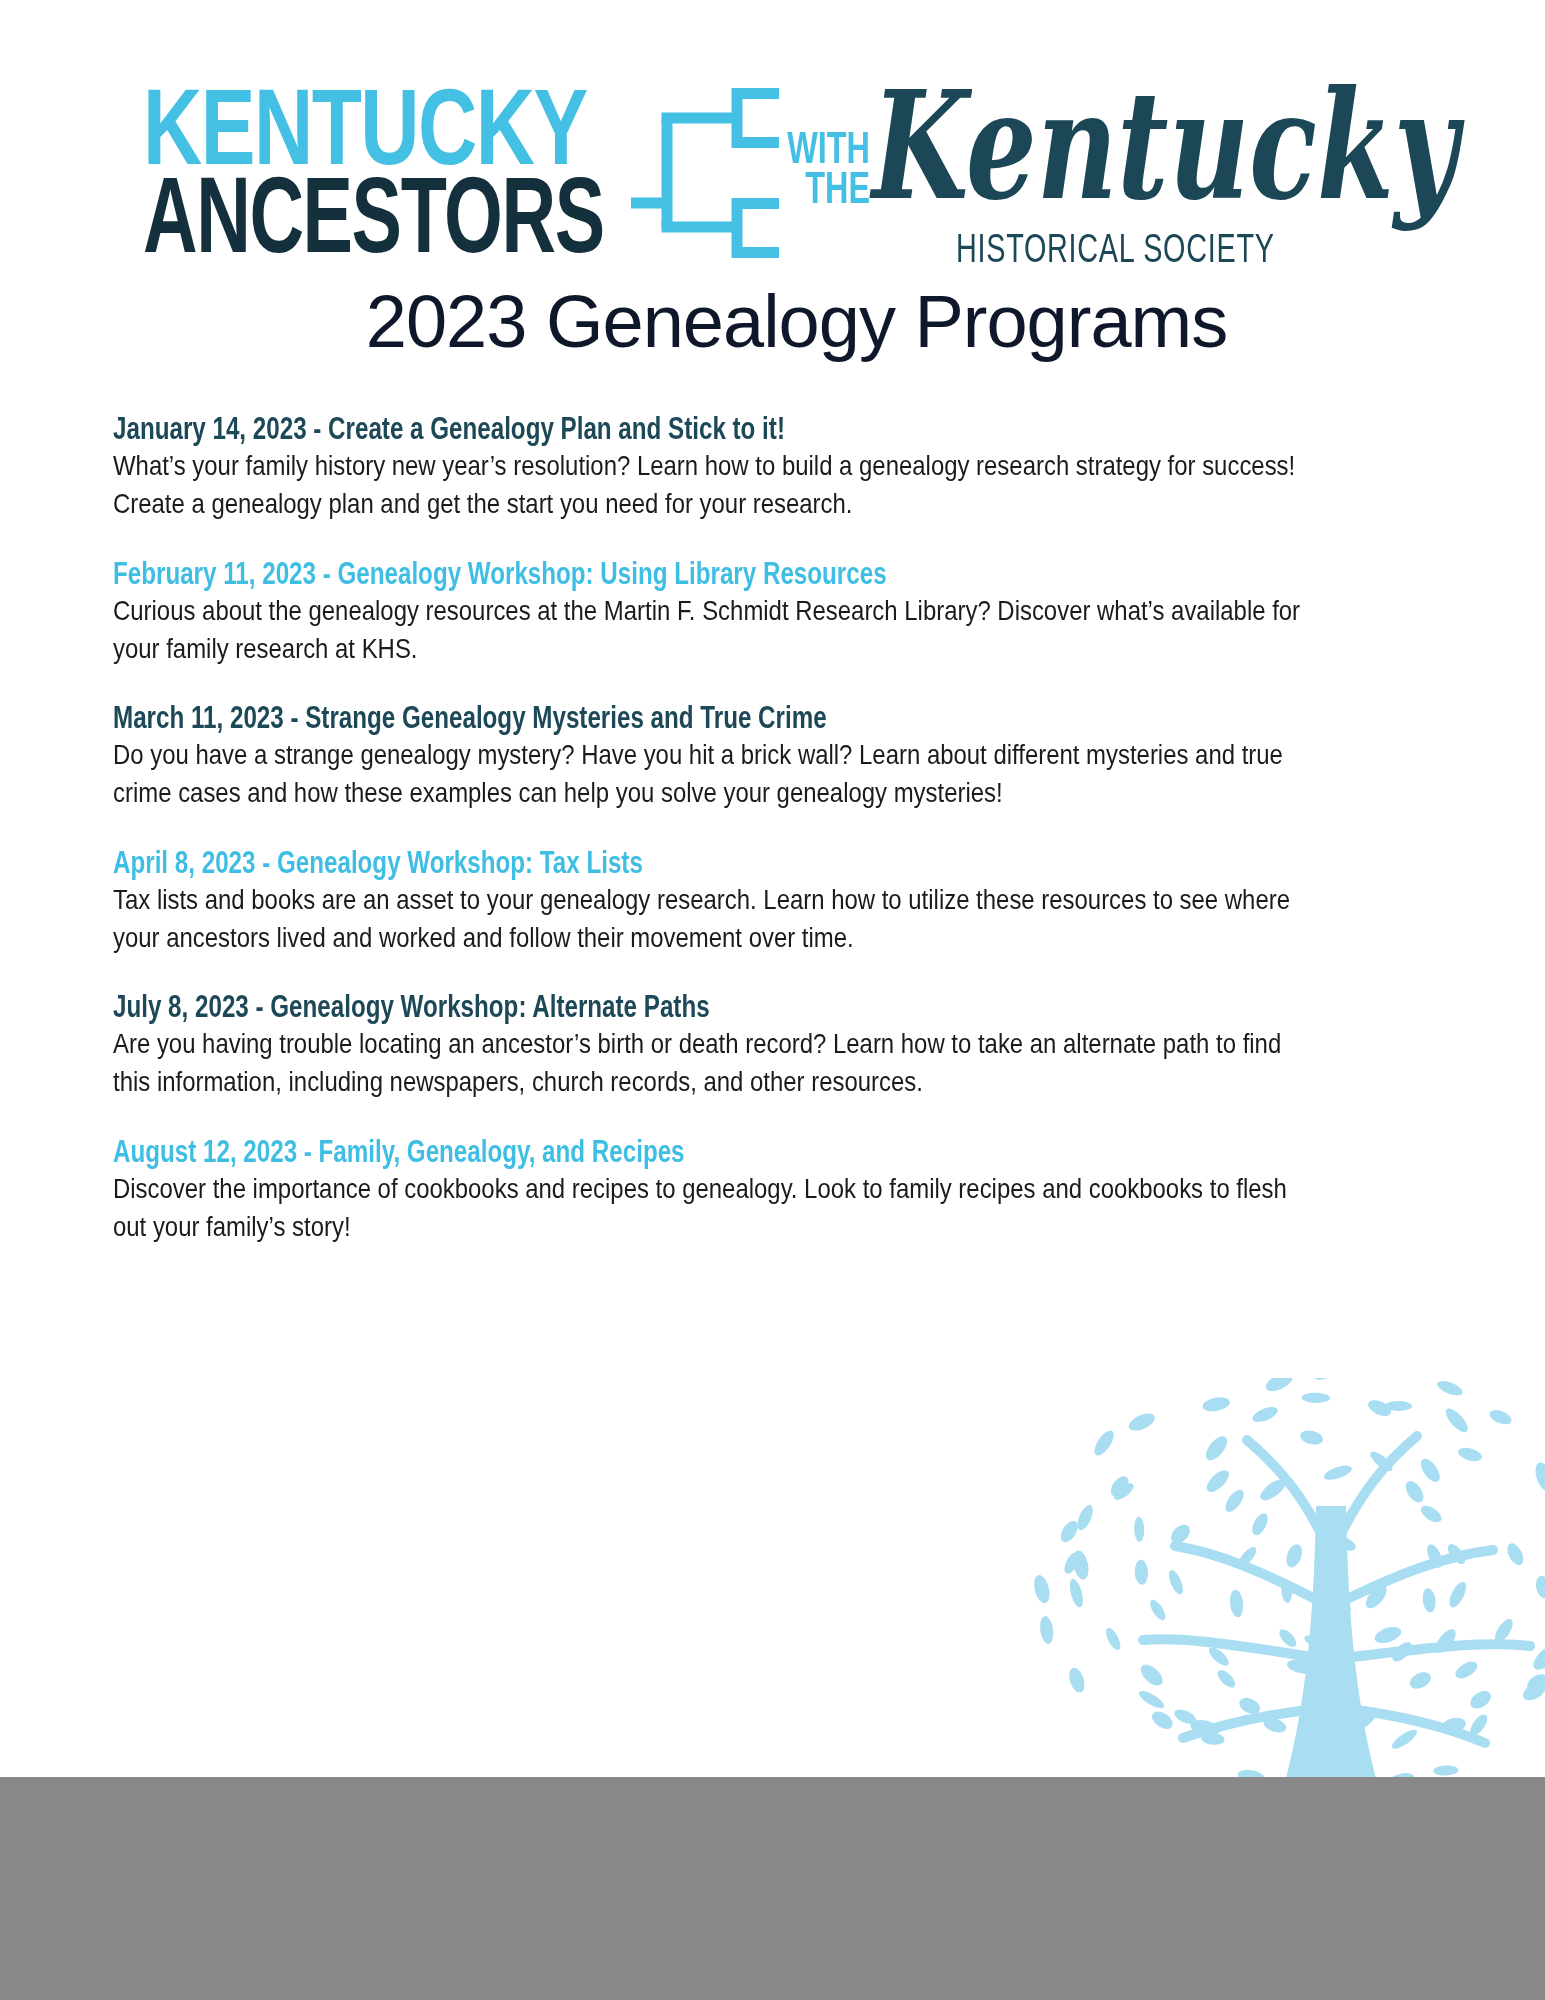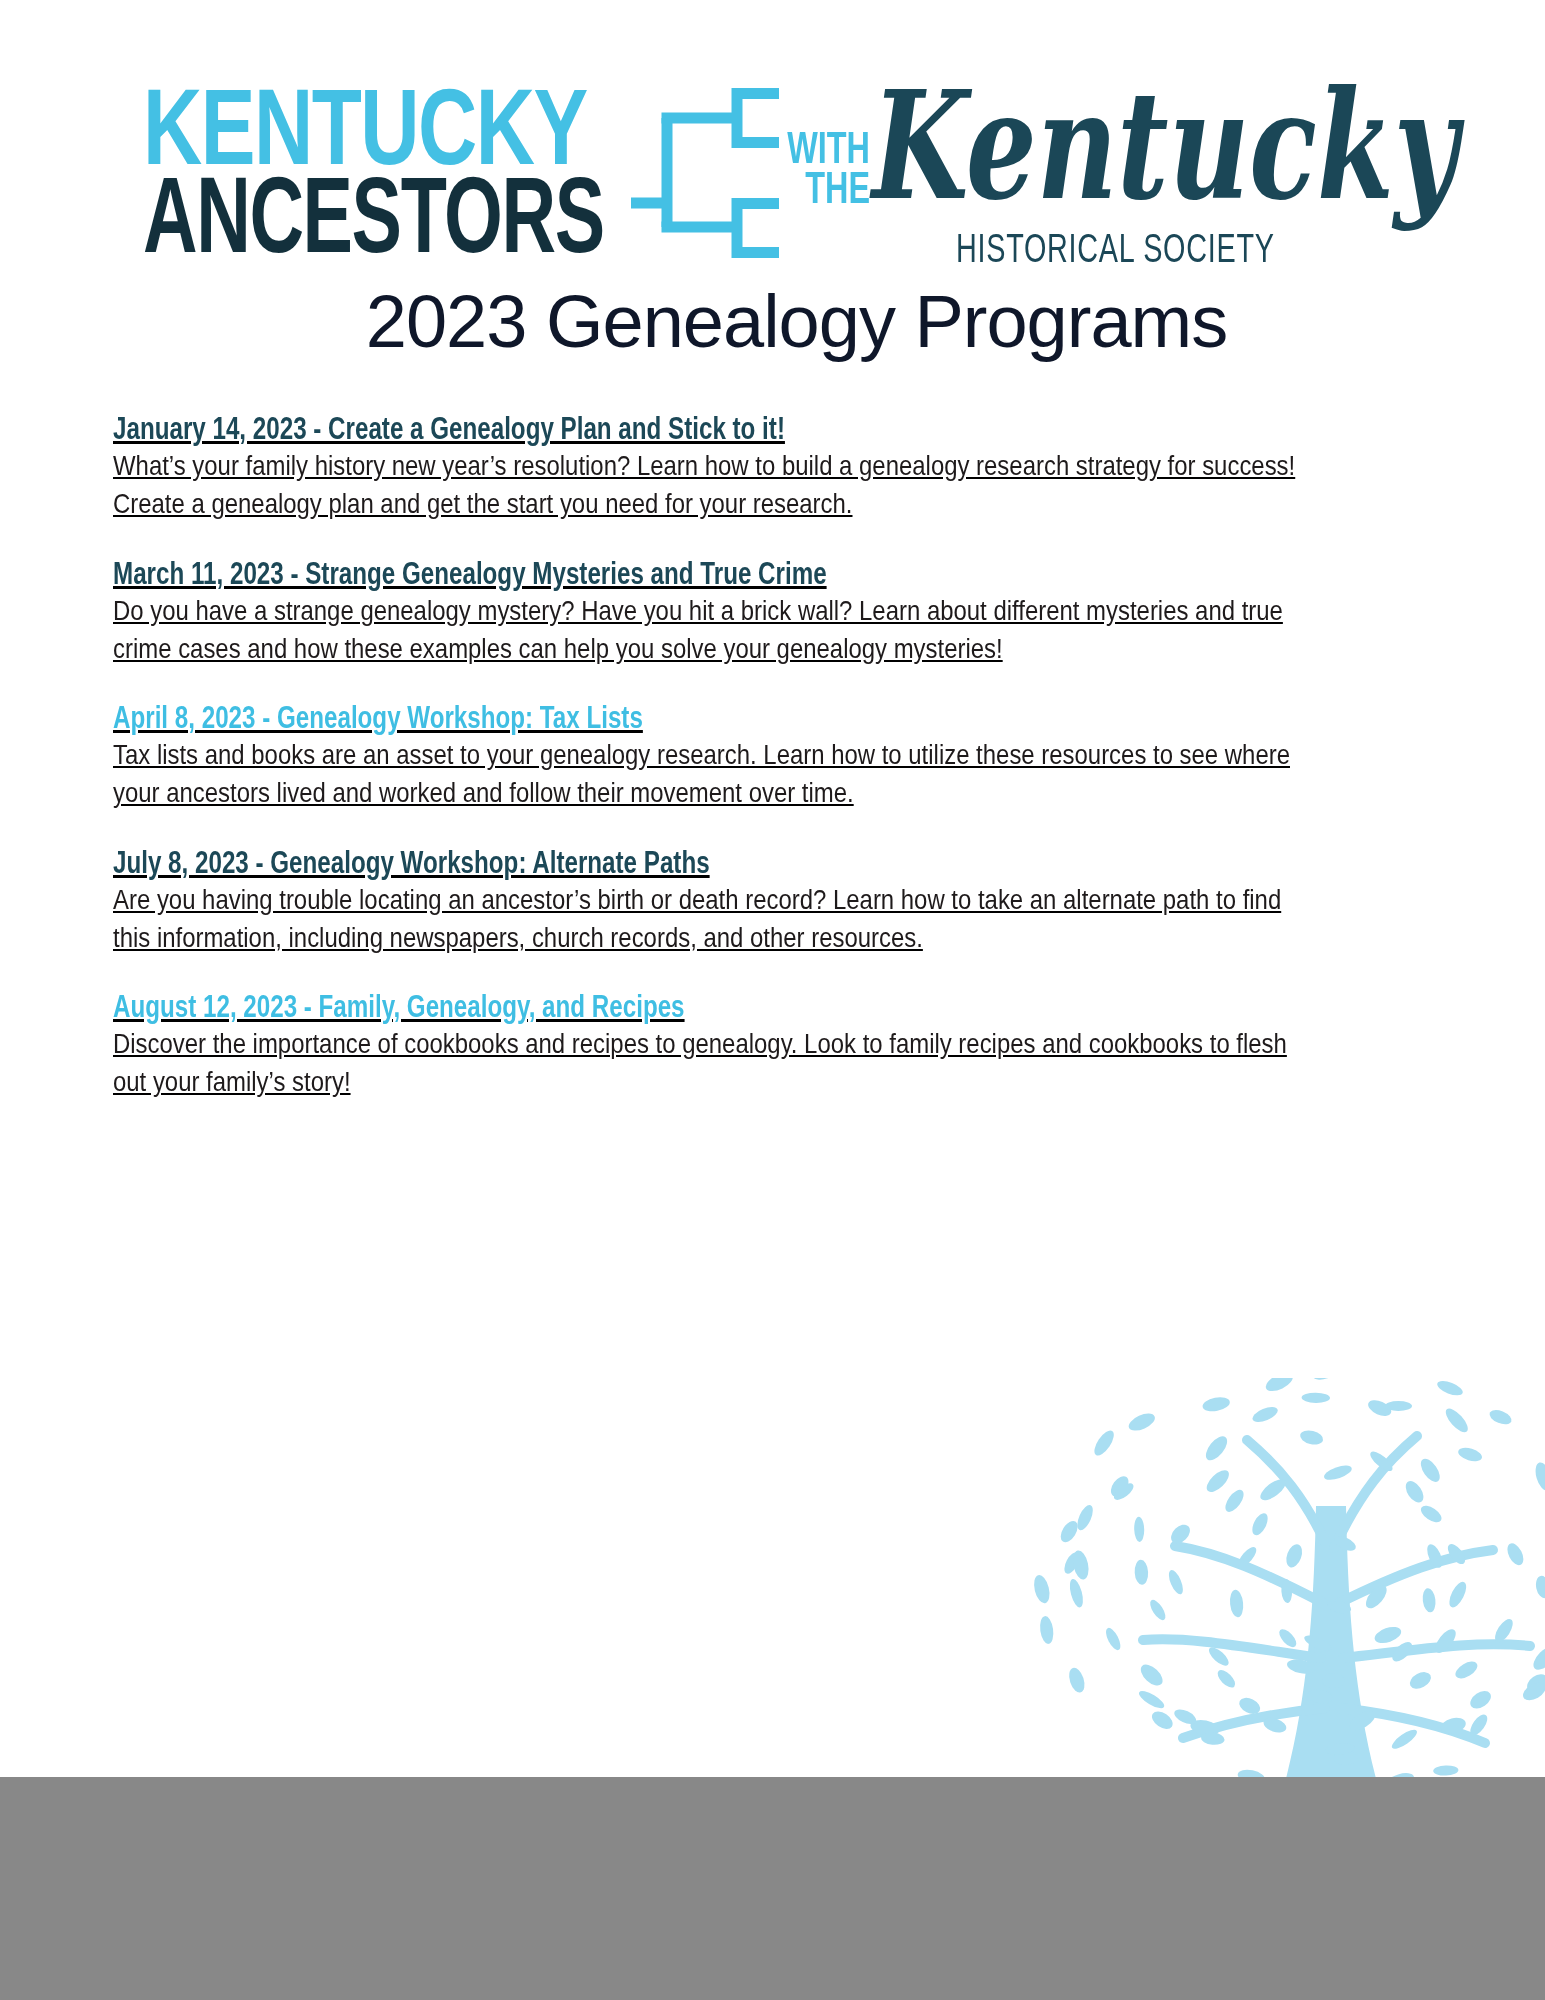--- a/index.html
+++ b/index.html
@@ -20,21 +20,21 @@
     transform:scaleX(.72); transform-origin:100% 0; letter-spacing:0px;}
   .khs-script{position:absolute; left:872px; top:70px; font-family:"DejaVu Serif", serif;
     font-style:italic; font-weight:bold; font-size:150px; line-height:1; color:#1B4757;
     transform:scaleX(.74); transform-origin:0 0; white-space:nowrap;}
   .khs-sub{position:absolute; left:956px; top:226px; font-size:40px; color:#1B4757;
     transform:scaleX(.72); transform-origin:0 0; white-space:nowrap; letter-spacing:1px;}
   
   .title{position:absolute; left:0; right:0; top:281px; text-align:center;
     font-size:74px; line-height:1.1; color:#0f172a; letter-spacing:-1px;}
   
-  .events{position:absolute; left:113px; top:412px; width:1350px;text-decoration:underline;}
+  .events{position:absolute; left:113px; top:412px; width:1350px;}
   .ev{height:144.5px; overflow:visible;}
   .ev-h{font-size:31px; line-height:34px; font-weight:bold; color:#1C4857;
     white-space:nowrap; transform:scaleX(.78); transform-origin:0 50%; margin:0 0 1px 0;}
   .ev.accent .ev-h{color:#3FBEE3;}
   .ev-l{font-size:27.5px; line-height:38px; color:#1E1A1B; white-space:nowrap;
     transform:scaleX(.87); transform-origin:0 50%;}
   
   .footer{position:absolute; left:183px; top:1864px; font-size:35px; font-weight:bold;
     color:#1B4757; white-space:nowrap; transform:scaleX(.8); transform-origin:0 0;}
   
@@ -76,20 +76,25 @@
   <div class="title">2023 Genealogy Programs</div>
 
   <div class="events">
 
     <div class="ev">
       <div class="ev-h">January 14, 2023 - Create a Genealogy Plan and Stick to it!</div>
       <div class="ev-l">What’s your family history new year’s resolution? Learn how to build a genealogy research strategy for success!</div>
       <div class="ev-l">Create a genealogy plan and get the start you need for your research.</div>
     </div>
 
+    <div class="ev accent">
+      <div class="ev-h">February 11, 2023 - Genealogy Workshop: Using Library Resources</div>
+      <div class="ev-l">Curious about the genealogy resources at the Martin F. Schmidt Research Library? Discover what’s available for</div>
+      <div class="ev-l">your family research at KHS.</div>
+    </div>
 
     <div class="ev">
       <div class="ev-h">March 11, 2023 - Strange Genealogy Mysteries and True Crime</div>
       <div class="ev-l">Do you have a strange genealogy mystery? Have you hit a brick wall? Learn about different mysteries and true</div>
       <div class="ev-l">crime cases and how these examples can help you solve your genealogy mysteries!</div>
     </div>
 
     <div class="ev accent">
       <div class="ev-h">April 8, 2023 - Genealogy Workshop: Tax Lists</div>
       <div class="ev-l">Tax lists and books are an asset to your genealogy research. Learn how to utilize these resources to see where</div>

